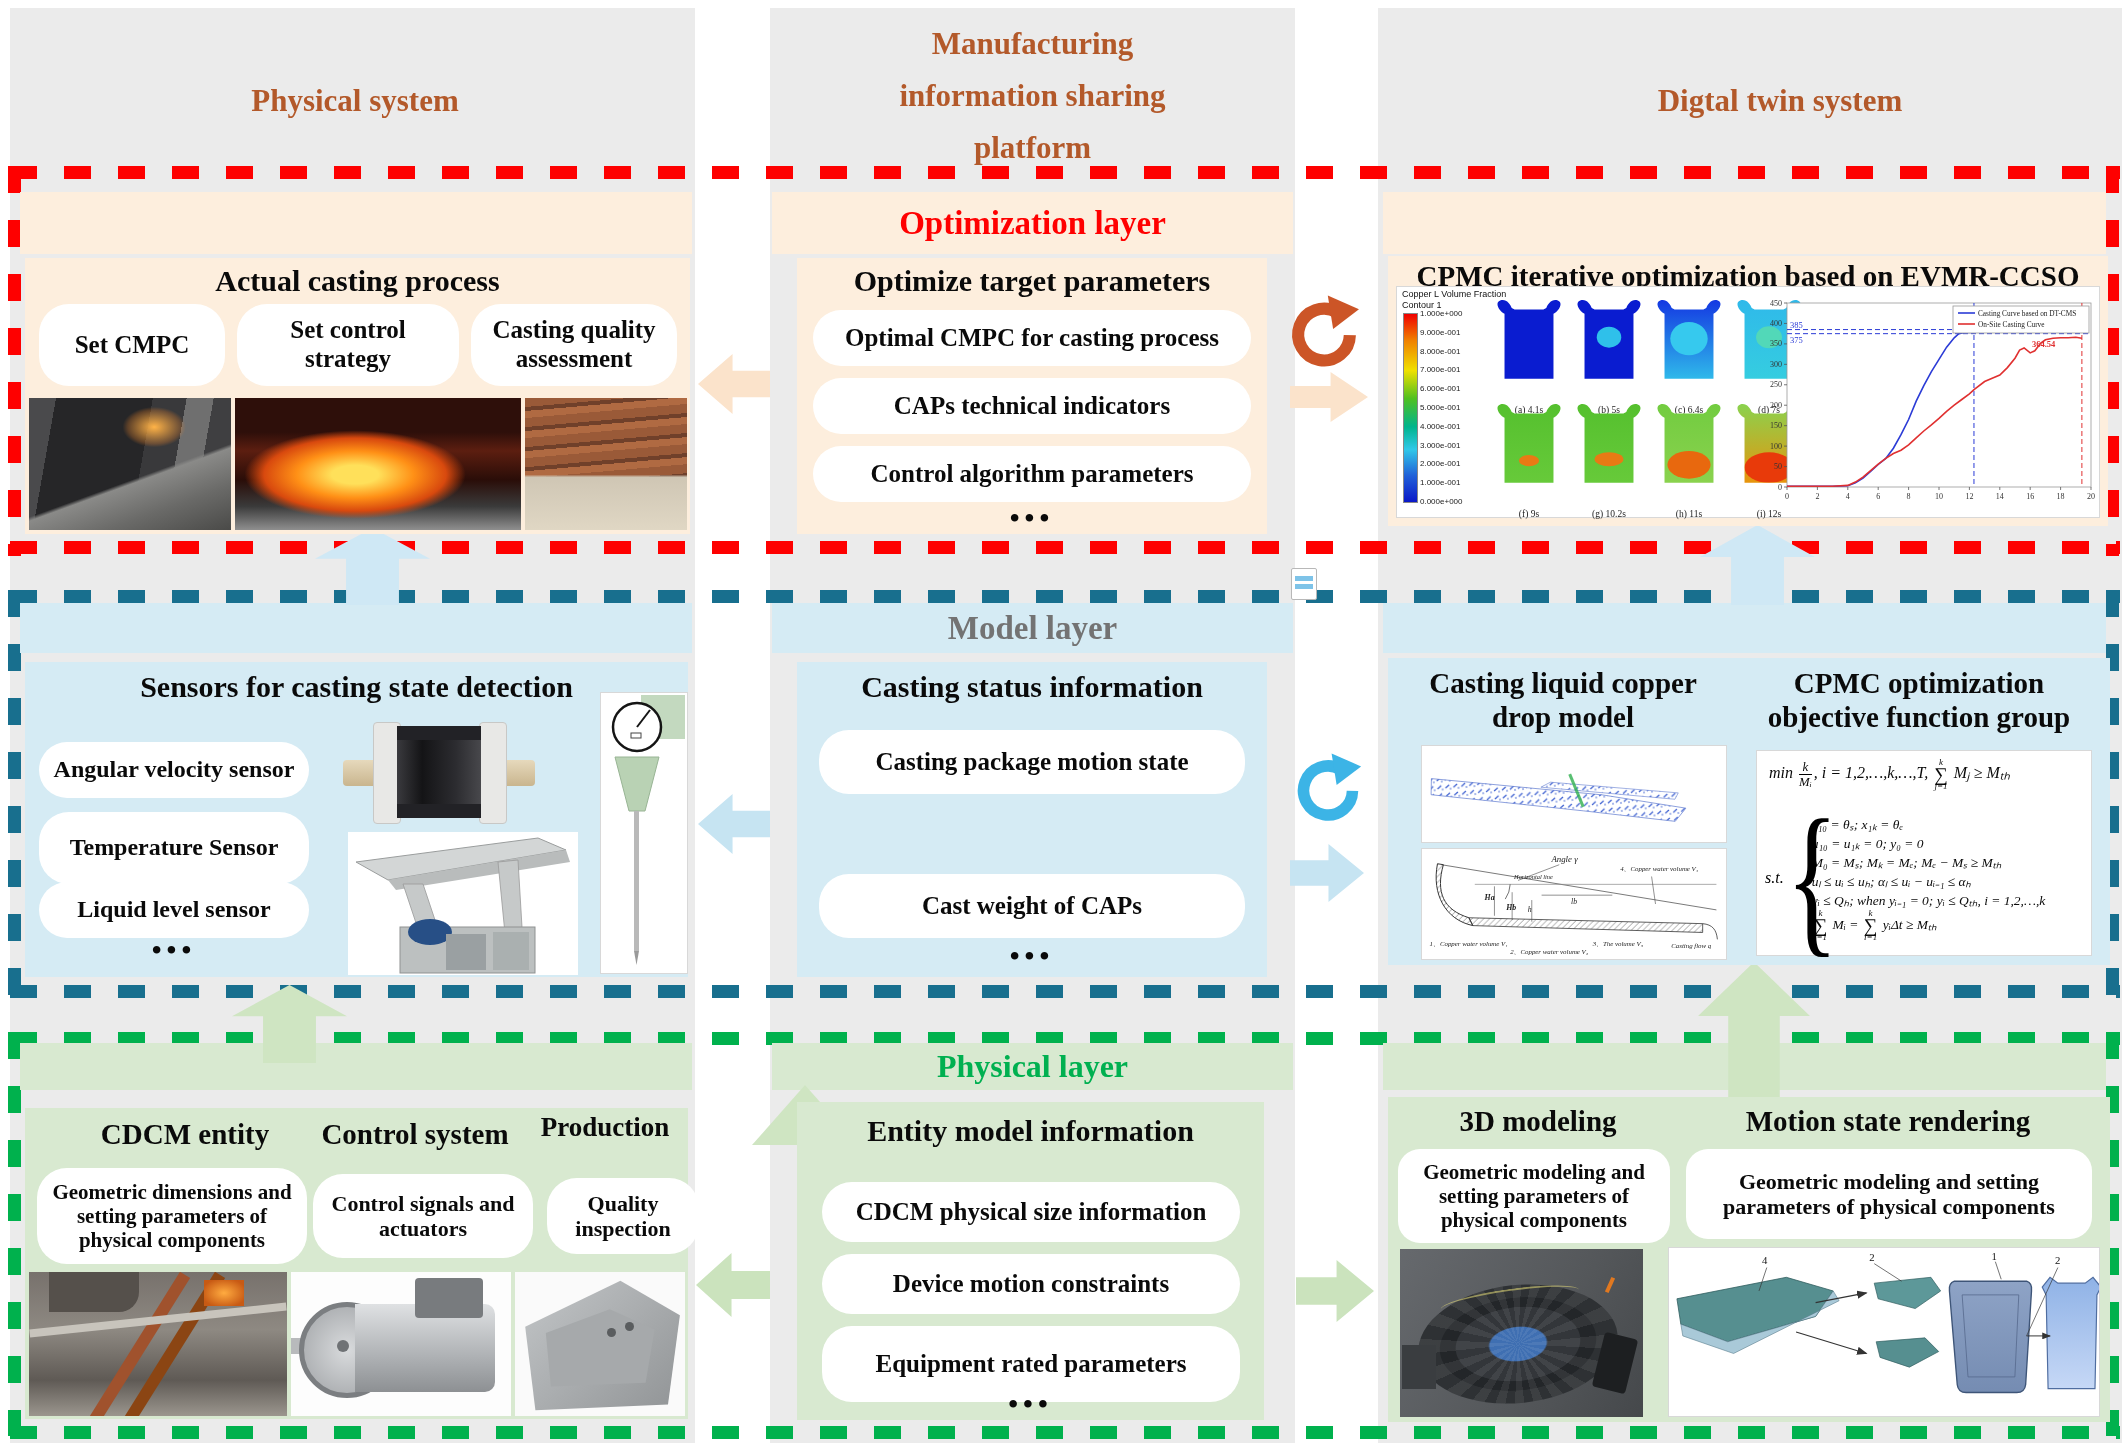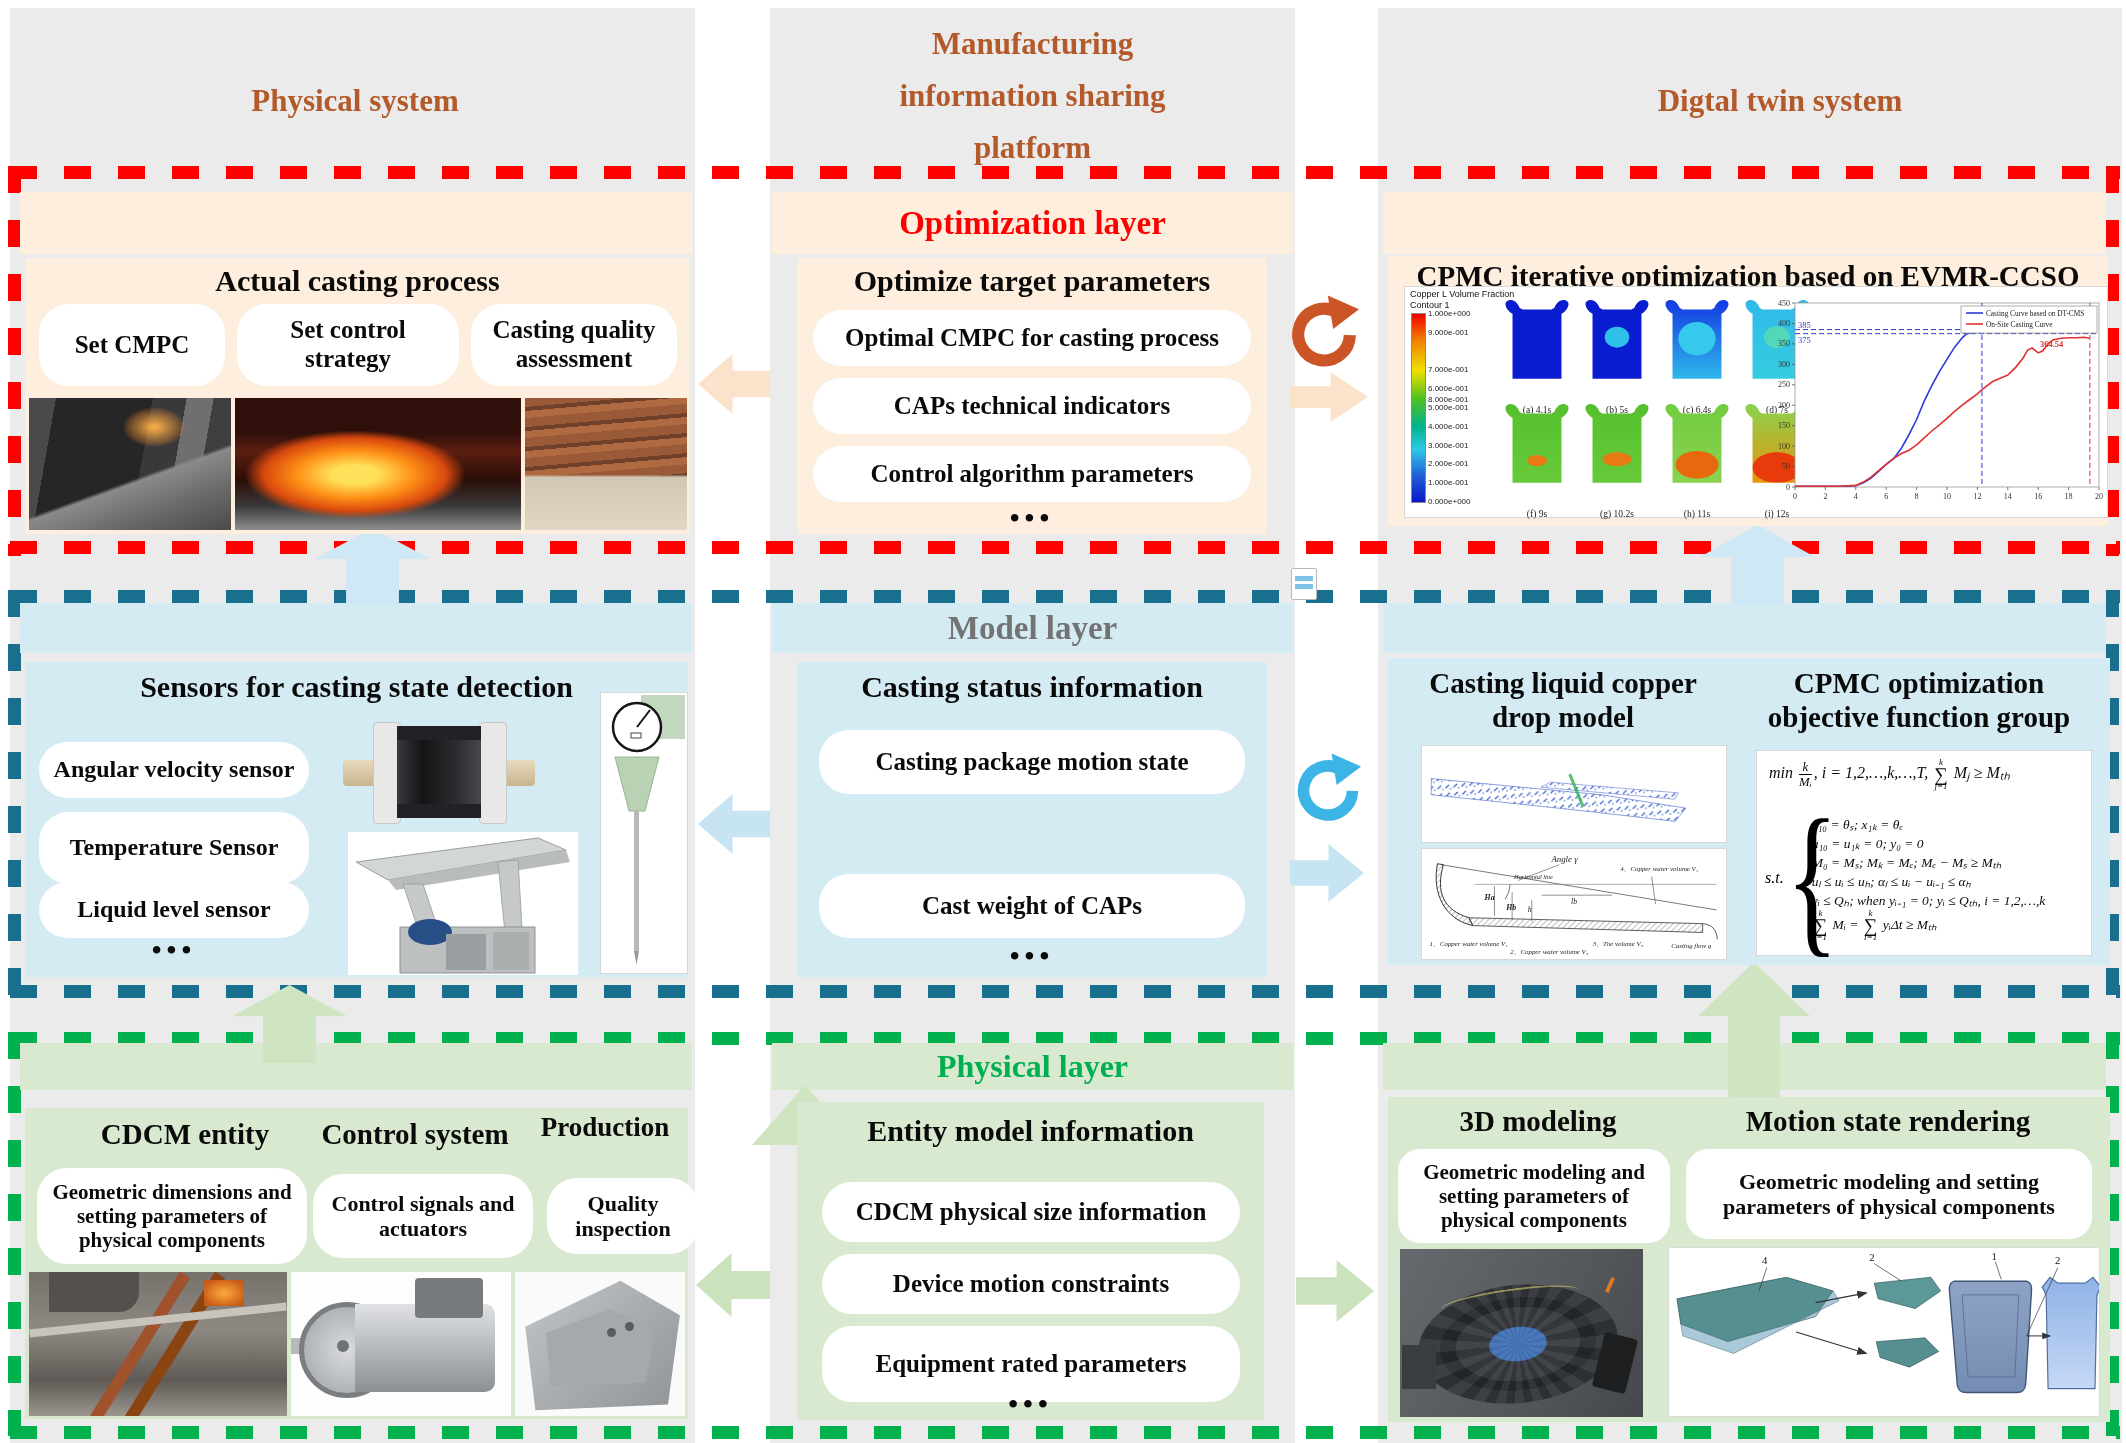--- a/index.html
+++ b/index.html
@@ -137,30 +137,30 @@
 <div class="abs panel-o" style="left:797px;top:258px;width:470px;height:276px">
   <div class="ptitle" style="left:0;top:6px;width:100%;font-size:30px">Optimize target parameters</div>
   <div class="pill" style="left:16px;top:52px;width:438px;height:56px;font-size:25px">Optimal CMPC for casting process</div>
   <div class="pill" style="left:16px;top:120px;width:438px;height:56px;font-size:25px">CAPs technical indicators</div>
   <div class="pill" style="left:16px;top:188px;width:438px;height:56px;font-size:25px">Control algorithm parameters</div>
   <div class="dots" style="left:0;top:244px;width:100%">•••</div>
 </div>
 
 <div class="abs panel-o" style="left:1388px;top:256px;width:720px;height:270px">
   <div class="ptitle" style="left:0;top:4px;width:100%;font-size:29px">CPMC iterative optimization based on EVMR-CCSO</div>
-  <div class="abs whitebox" id="contour-fig" style="left:16px;top:30px;width:704px;height:232px">
+  <div class="abs whitebox" id="contour-fig" style="left:8px;top:30px;width:704px;height:232px">
     <div class="abs cfd-head" style="left:5px;top:2px">
       <div>Copper L Volume Fraction</div>
       <div>Contour 1</div>
     </div>
     <div class="abs" style="left:6px;top:26px;width:13px;height:188px;border:1px solid #888;background:linear-gradient(#f00000 0,#f08000 14%,#f0e000 30%,#50c020 45%,#00b48c 60%,#30c8e8 72%,#2060d8 86%,#0a18c8 100%)"></div>
     <div class="abs" id="cbar-labels" style="left:23px;top:0;width:70px;height:232px">
         <div class="cbl" style="left: 0px; top: 22px;">1.000e+000</div>
         <div class="cbl" style="left: 0px; top: 40.8px;">9.000e-001</div>
-        <div class="cbl" style="left: 0px; top: 59.6px; margin-top: 48px;">8.000e-001</div>
+        <div class="cbl" style="left: 0px; top: 59.6px;">8.000e-001</div>
         <div class="cbl" style="left: 0px; top: 78.4px;">7.000e-001</div>
         <div class="cbl" style="left: 0px; top: 97.2px;">6.000e-001</div>
         <div class="cbl" style="left: 0px; top: 116px;">5.000e-001</div>
         <div class="cbl" style="left: 0px; top: 134.8px;">4.000e-001</div>
         <div class="cbl" style="left: 0px; top: 153.6px;">3.000e-001</div>
         <div class="cbl" style="left: 0px; top: 172.4px;">2.000e-001</div>
         <div class="cbl" style="left: 0px; top: 191.2px;">1.000e-001</div>
         <div class="cbl" style="left: 0px; top: 210px;">0.000e+000</div>
       </div>
     <div class="abs" id="snapshots" style="left:96px;top:10px;width:320px;height:214px">

